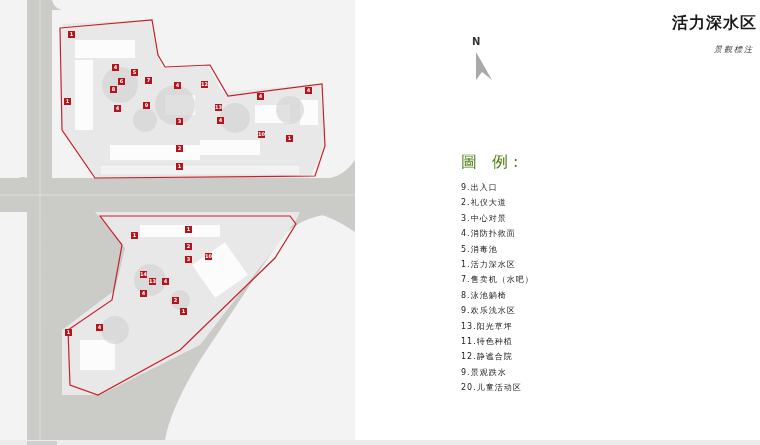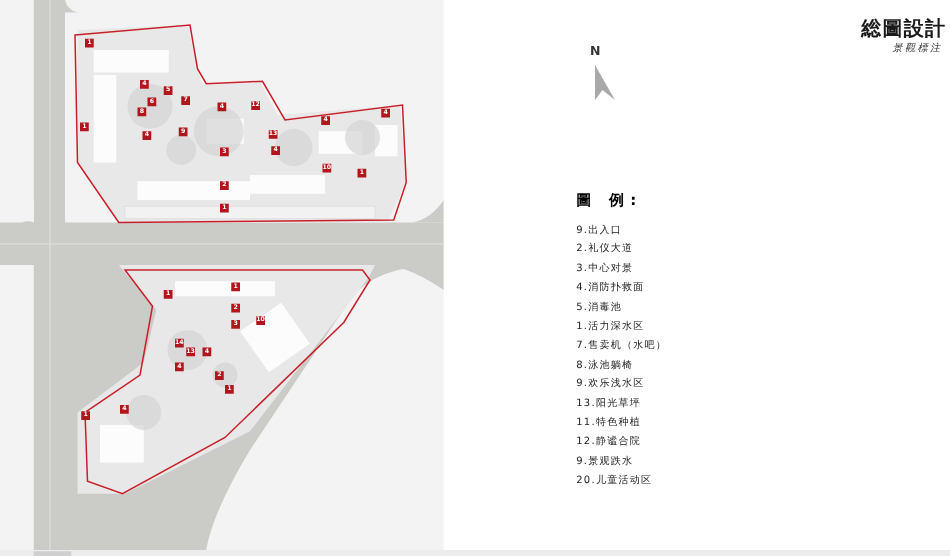--- a/index.html
+++ b/index.html
@@ -4,25 +4,25 @@
 <style>
   html, body { margin:0; padding:0; }
   body { width:760px; height:445px; background:#ffffff; position:relative; overflow:hidden;
          font-family:"DejaVu Sans", sans-serif; }
   .map-panel { position:absolute; left:0; top:0; width:355px; height:440px; background:#f3f3f3; }
   .map-panel svg { position:absolute; left:0; top:0; }
   .bottom-bar { position:absolute; left:0; top:440px; width:760px; height:5px; background:#ececec; }
   .bottom-tab { position:absolute; left:27px; top:441px; width:30px; height:4px; background:#cfcfcf; }
   .title-block { position:absolute; right:3px; top:14px; text-align:right; }
   .title-main { font-family:"DejaVu Serif", serif; font-weight:bold; font-size:16px; color:#1a1a1a; letter-spacing:1px; line-height:18px; }
-  .title-sub { font-family:"DejaVu Serif", serif; font-style:italic; font-size:8px; color:#333; letter-spacing:2px; margin-top:1px; margin-right:3px; }
+  .title-sub { font-family:"DejaVu Serif", serif; font-style:italic; font-size:8px; color:#333; letter-spacing:2px; margin-top:12px; margin-right:3px; }
   .north { position:absolute; left:470px; top:36px; width:30px; height:50px; }
   .north-label { position:absolute; left:2px; top:0; font-weight:bold; font-size:10px; color:#333; }
   .legend { position:absolute; left:461px; top:152px; }
-  .legend-title { font-size:12px; font-weight:bold; color:#000000; letter-spacing:5px; margin-bottom:7px; }
+  .legend-title { font-size:16px; font-weight:normal; color:#4d7c0f; letter-spacing:5px; margin-bottom:7px; }
   .legend-item { font-size:8px; color:#222; height:15.4px; line-height:15.4px; letter-spacing:1px; white-space:nowrap; }
   .marker { position:absolute; width:7px; height:7px; background:#b3151d; color:#fff; font-size:5px; line-height:7px; text-align:center; font-weight:bold; font-family:"DejaVu Sans", sans-serif; }
 </style>
 </head>
 <body>
 
 <div class="map-panel">
   <svg width="355" height="440" viewBox="0 0 355 440">
 
     <g fill="#cbcbc8">
@@ -111,21 +111,21 @@
       <div class="marker" style="left: 162px; top: 278px; background: rgb(179, 21, 29);">4</div>
       <div class="marker" style="left: 140px; top: 290px; background: rgb(179, 21, 29);">4</div>
       <div class="marker" style="left: 172px; top: 297px; background: rgb(179, 21, 29);">2</div>
       <div class="marker" style="left: 180px; top: 308px; background: rgb(179, 21, 29);">1</div>
       <div class="marker" style="left: 65px; top: 329px; background: rgb(179, 21, 29);">1</div>
       <div class="marker" style="left: 96px; top: 324px; background: rgb(179, 21, 29);">4</div>
     </div>
 </div>
 
 <div class="title-block">
-  <div class="title-main">総圖設計</div>
+  <div class="title-main">活力深水区</div>
   <div class="title-sub">景觀標注</div>
 </div>
 
 <div class="north">
   <div class="north-label">N</div>
   <svg width="30" height="40" style="position:absolute;left:0;top:14px;">
     <path d="M6,2 L22,30 L12,22 L6,30 Z" fill="#a9a9a9"></path>
   </svg>
 </div>
 

